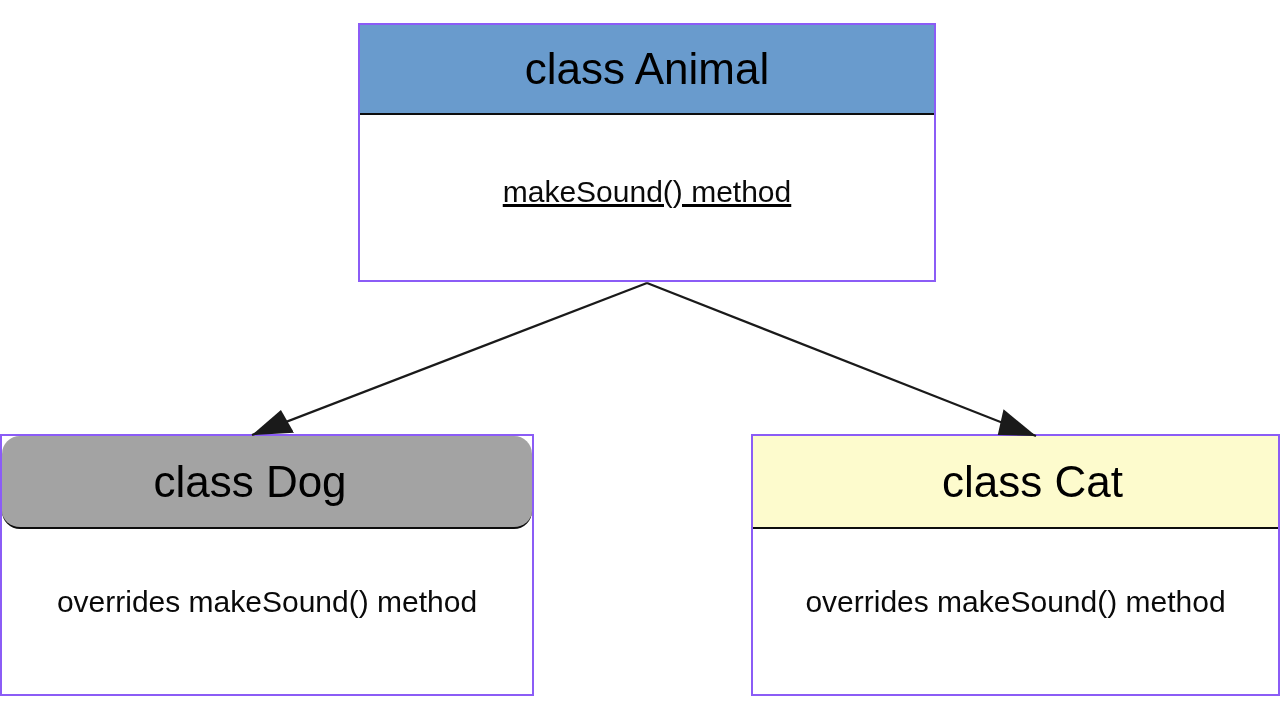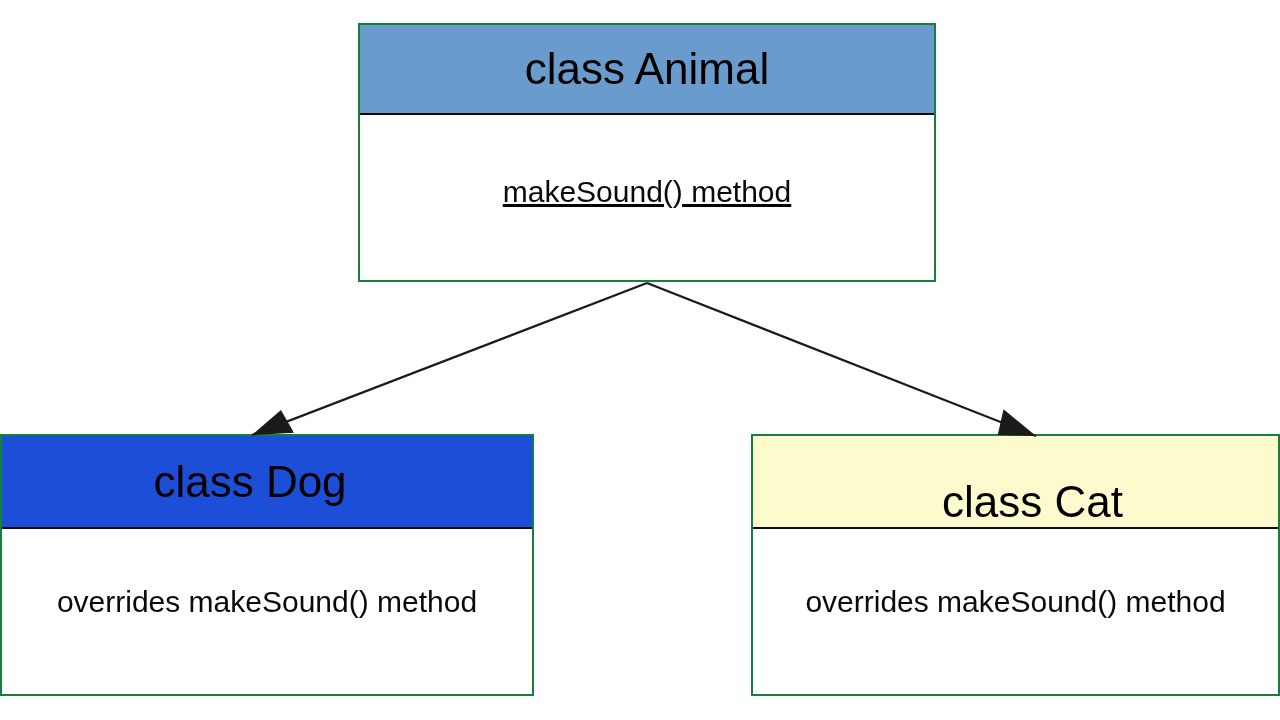--- a/index.html
+++ b/index.html
@@ -9,21 +9,21 @@
     overflow: hidden;
     font-family: "Liberation Sans", "DejaVu Sans", sans-serif;
   }
   .diagram {
     position: relative;
     width: 1280px; height: 720px;
     background: #ffffff;
   }
   .class-box {
     position: absolute;
-    border: 2px solid #15803d;
+    border: 2px solid #8b5cf6;
     background: #ffffff;
     display: flex;
     flex-direction: column;
   }
   .class-header {
     border-bottom: 2px solid #0d0d0d;
     display: flex;
     align-items: center;
     justify-content: center;
     flex: 0 0 auto;
@@ -74,30 +74,30 @@
   <div class="class-box box-animal">
     <div class="class-header" style="background: rgb(105, 155, 205);">
       <span class="class-title">class Animal</span>
     </div>
     <div class="class-body">
       <span class="class-body-text">makeSound() method</span>
     </div>
   </div>
 
   <div class="class-box box-dog">
-    <div class="class-header" style="background: #1d4ed8;">
+    <div class="class-header" style="background: #a3a3a3; border-radius: 18px;">
       <span class="class-title">class Dog</span>
     </div>
     <div class="class-body">
       <span class="class-body-text">overrides makeSound() method</span>
     </div>
   </div>
 
   <div class="class-box box-cat">
-    <div class="class-header" style="background: rgb(253, 251, 205); align-items: flex-end;">
+    <div class="class-header" style="background: rgb(253, 251, 205);">
       <span class="class-title">class Cat</span>
     </div>
     <div class="class-body">
       <span class="class-body-text">overrides makeSound() method</span>
     </div>
   </div>
 
   <svg class="arrow-layer" width="1280" height="720" viewBox="0 0 1280 720">
     <defs>
       <marker id="arrowhead" markerUnits="userSpaceOnUse" markerWidth="44" markerHeight="32" refX="40" refY="16" orient="auto">

